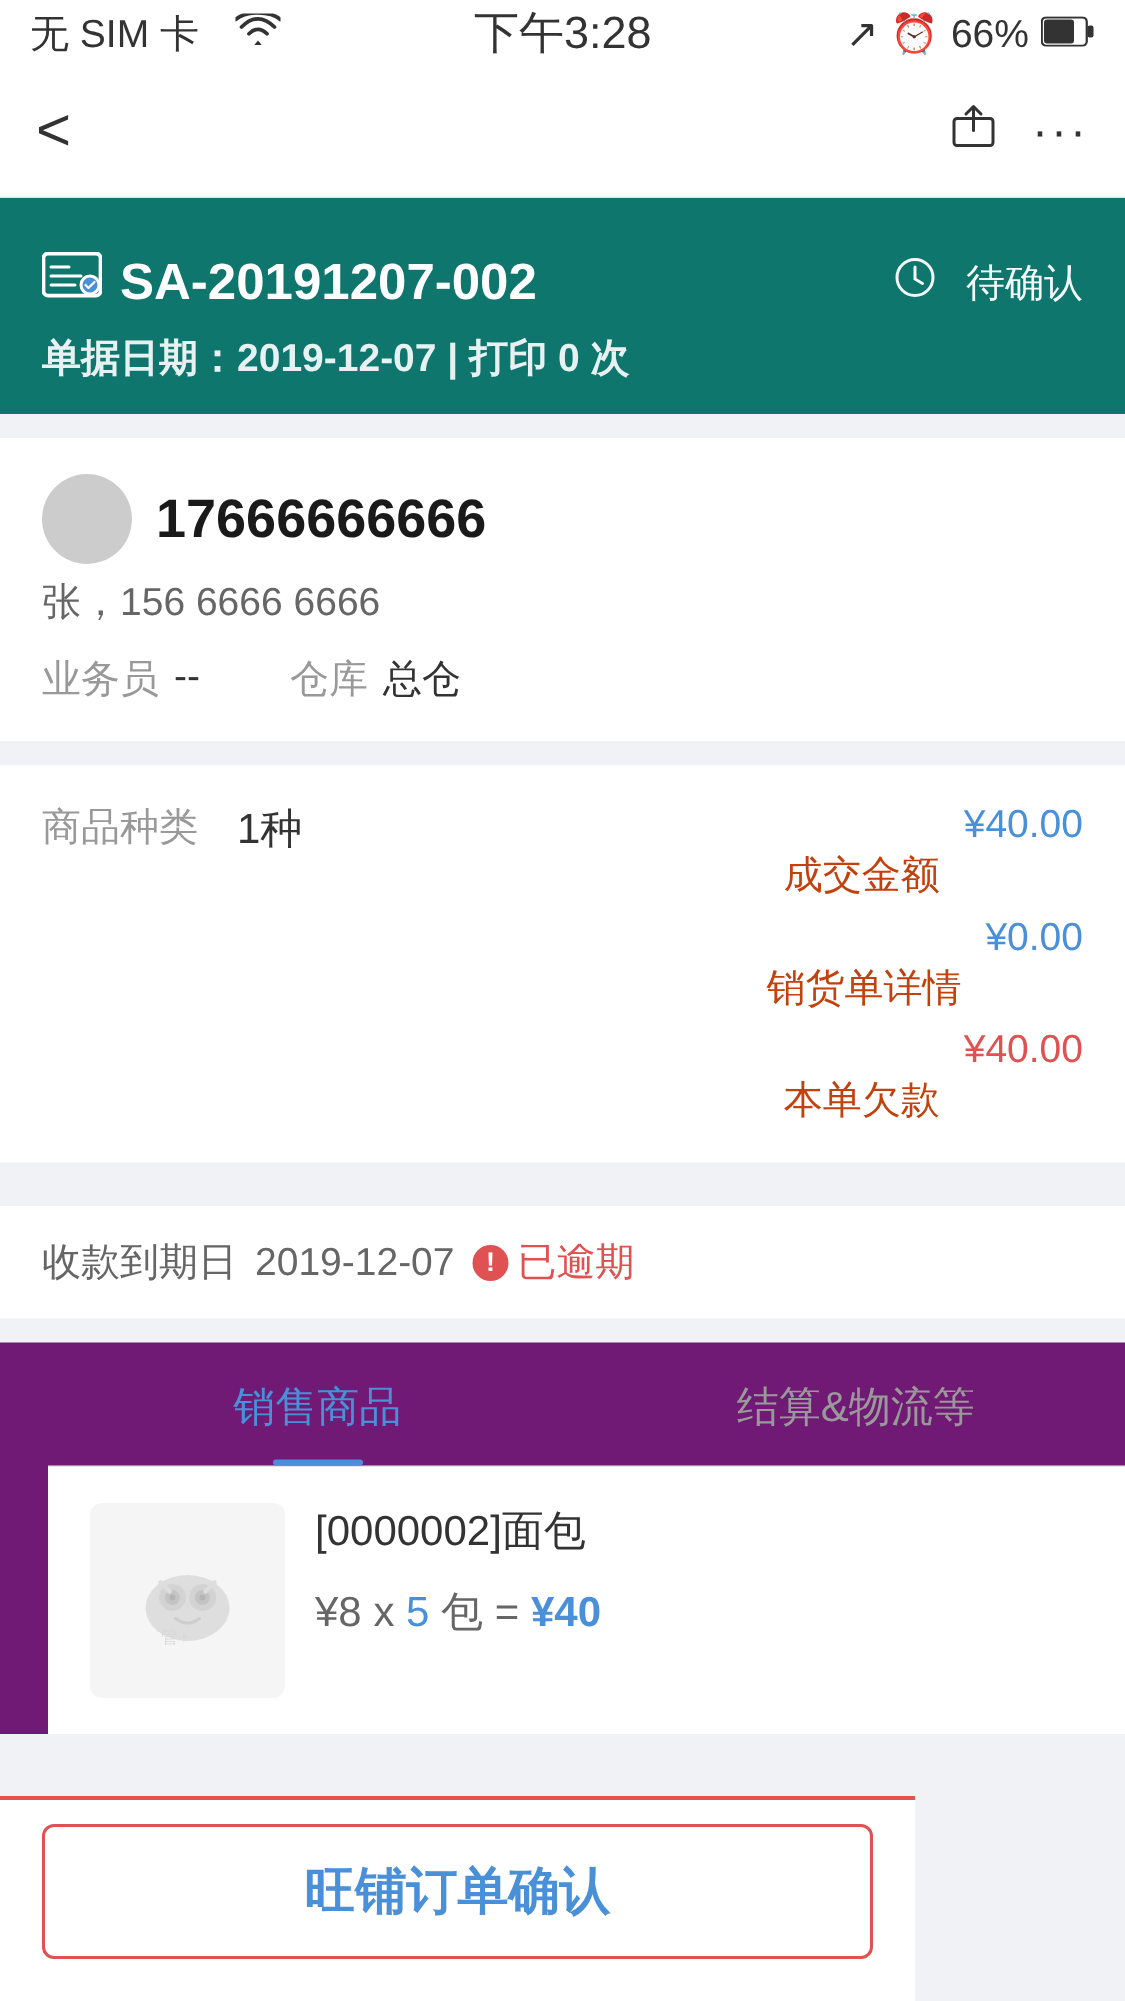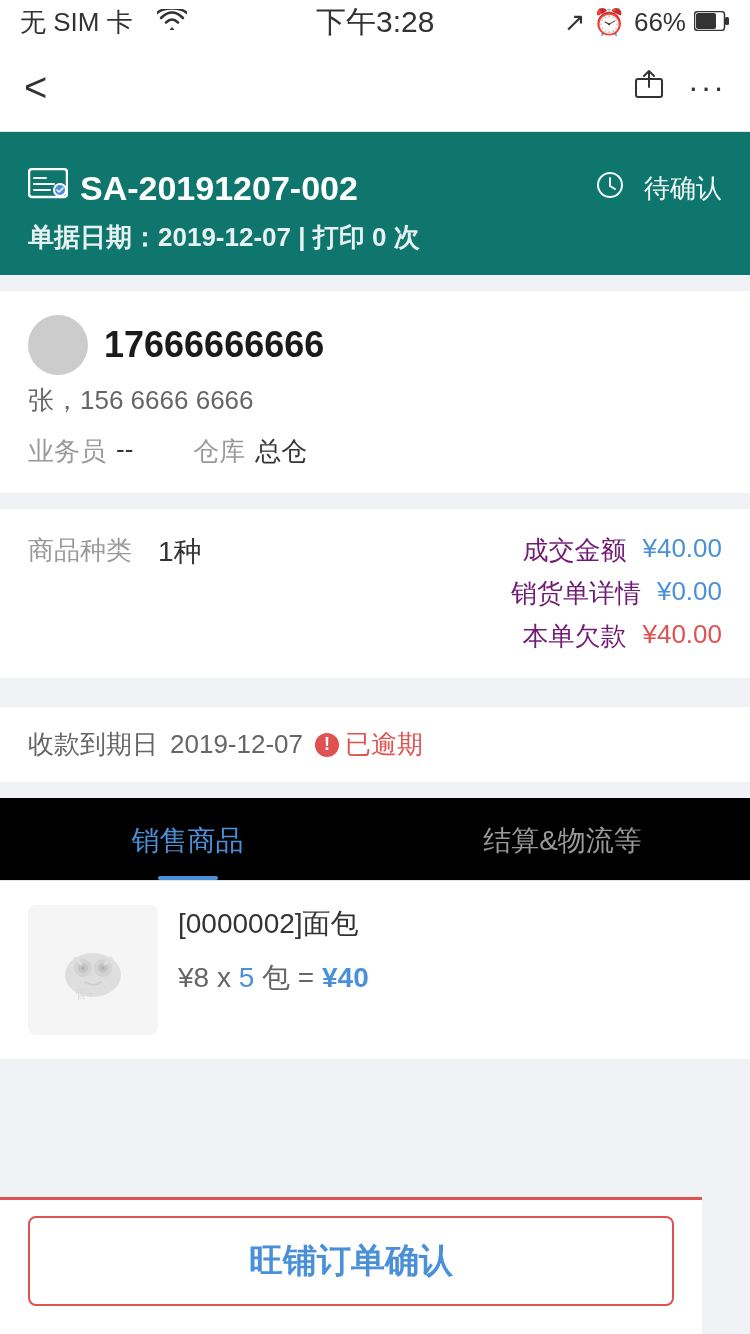--- a/index.html
+++ b/index.html
@@ -132,21 +132,21 @@
       margin-top: 16px;
       display: flex;
       justify-content: space-between;
       align-items: flex-start;
     }
     .summary-left { font-size: 26px; color: #666; }
     .summary-left .label { color: #999; }
     .summary-left .value { color: #333; font-size: 28px; }
     .summary-right { display: flex; flex-direction: column; gap: 8px; text-align: right; }
     .summary-row { display: flex; justify-content: flex-end; gap: 16px; font-size: 26px; }
-    .summary-row .label { color: #701a75; }
+    .summary-row .label { color: #c2410c; margin-top: 32px; }
     .summary-row .amount-blue { color: #4A90D9; }
     .summary-row .amount-red { color: #E05252; }
 
     
     .due-date-row {
       background: #fff;
       padding: 20px 28px;
       margin-top: 29px;
       font-size: 26px;
       color: #666;
@@ -170,22 +170,23 @@
       display: flex;
       align-items: center;
       justify-content: center;
       color: #fff;
       font-size: 18px;
       font-weight: 700;
     }
 
     
     .tabs-section {
-      background: #000000;
+      background: #701a75;
       margin-top: 16px;
+      padding-left: 32px;
     }
     .tabs-row {
       display: flex;
       border-bottom: 1px solid #e5e5e5;
     }
     .tab-item {
       flex: 1;
       text-align: center;
       padding: 24px 0 20px;
       font-size: 28px;
@@ -245,21 +246,21 @@
     .bottom-spacer {
       height: 180px;
       background: #f0f2f5;
     }
 
     
     .bottom-bar {
       position: fixed;
       bottom: 0;
       left: 0;
-      width: 702px;
+      width: 610px;
       background: #fff;
       padding: 16px 28px 28px;
       border-top: 3px solid #E05252;
     }
     .confirm-btn {
       width: 100%;
       height: 90px;
       border: 2px solid #E05252;
       background: #fff;
       color: #4A90D9;

